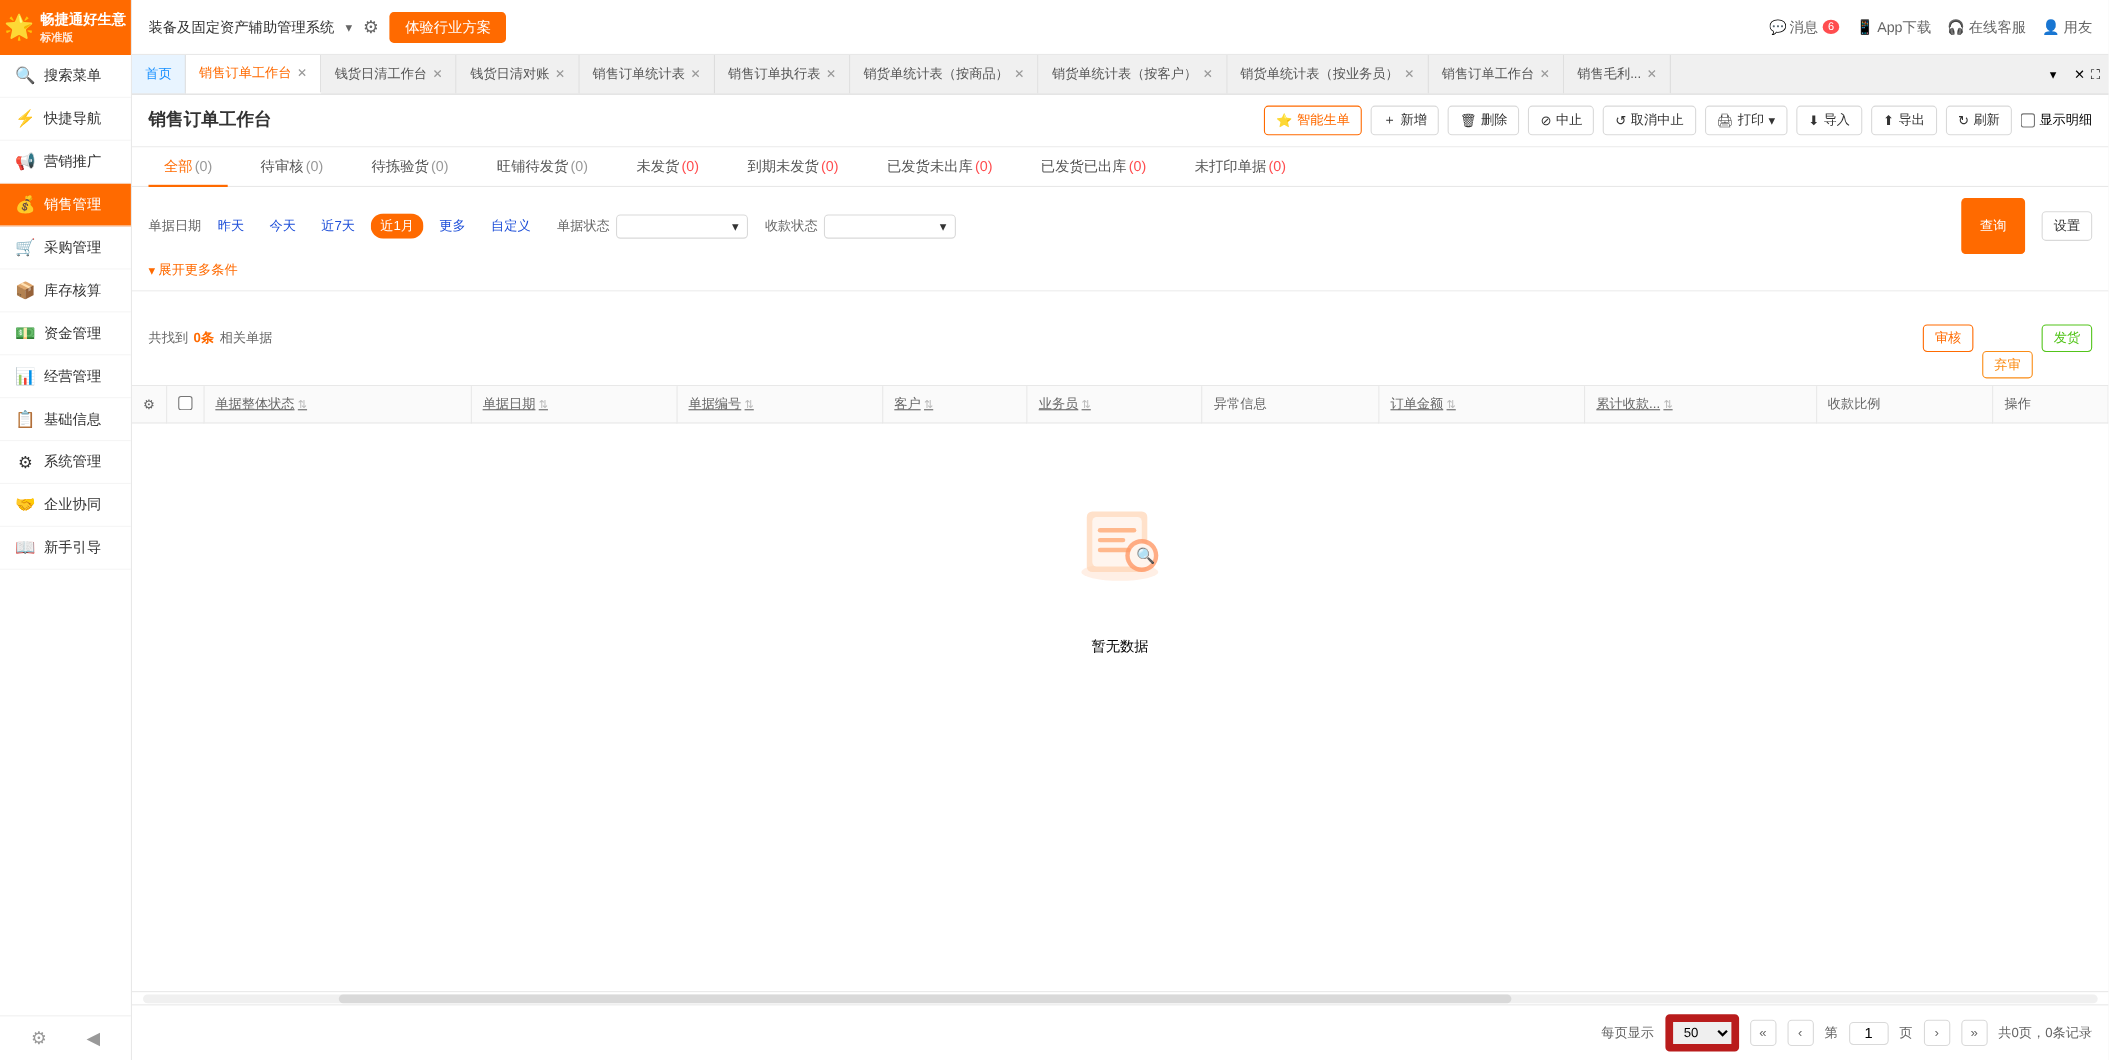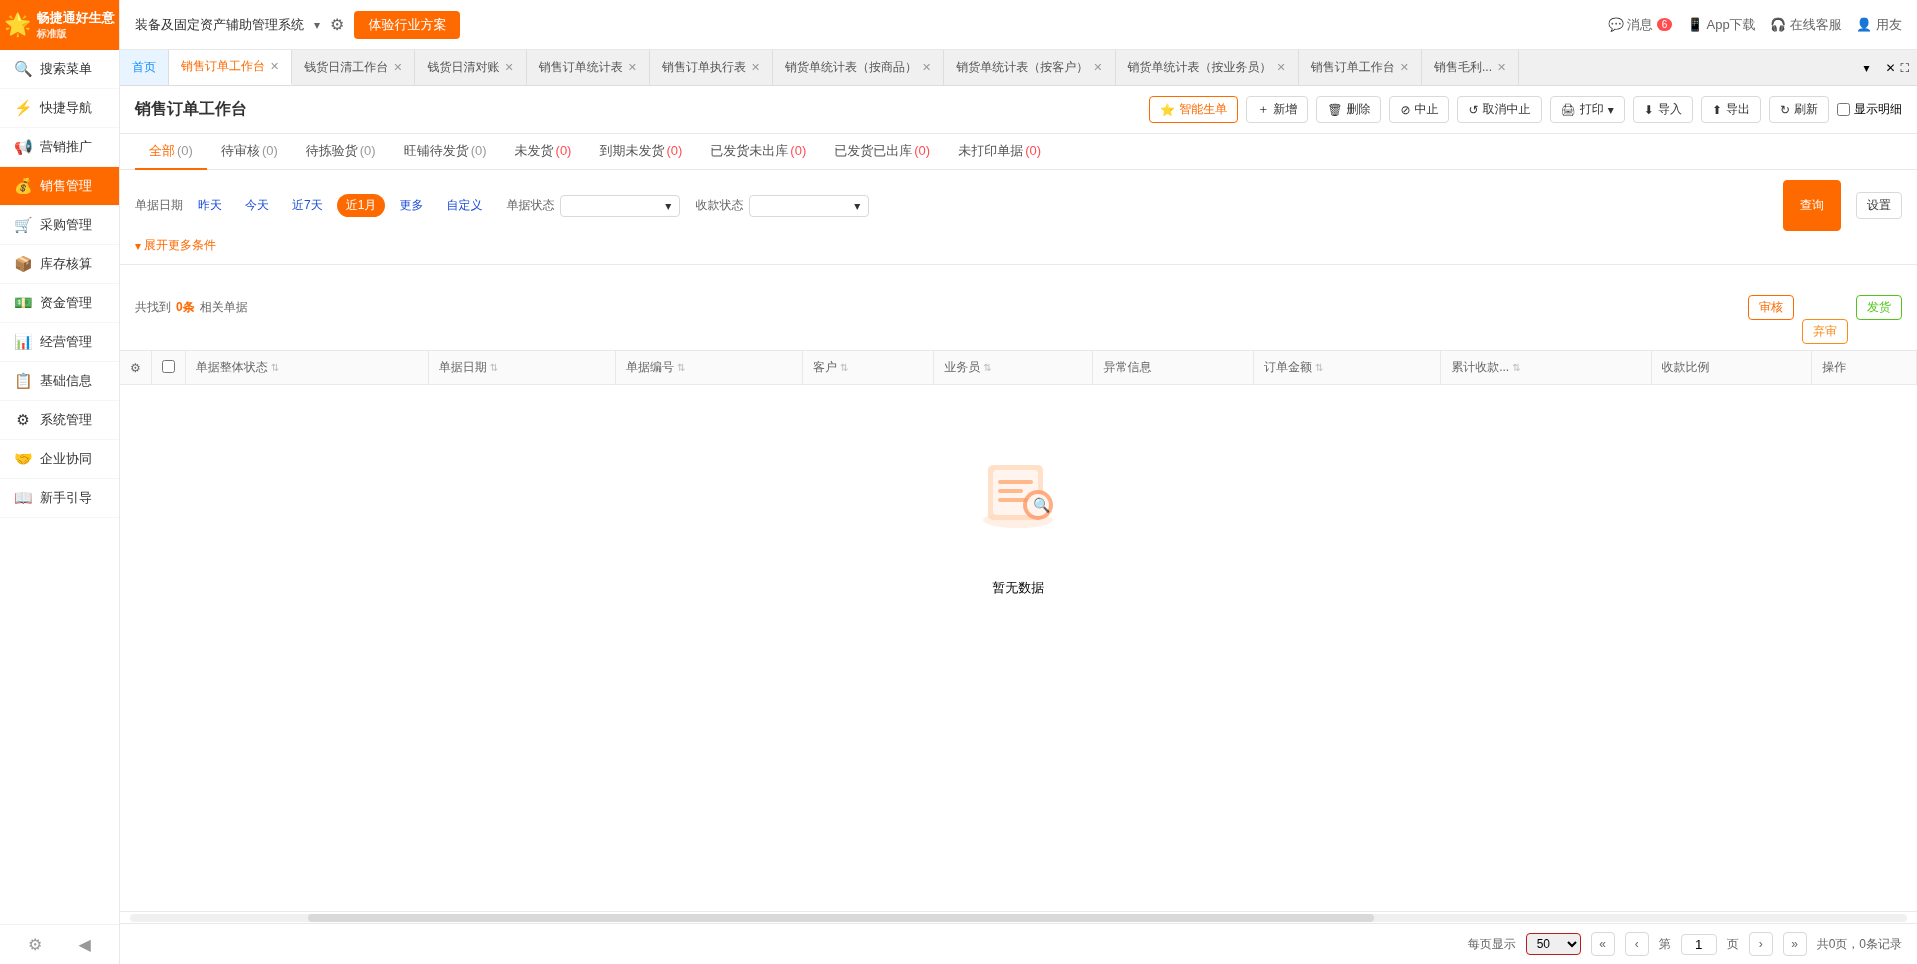--- a/index.html
+++ b/index.html
@@ -64,21 +64,21 @@
       display: flex; align-items: center; justify-content: space-between;
     }
     .page-title { font-size: 16px; font-weight: bold; color: #333; }
     .page-actions { display: flex; align-items: center; gap: 8px; }
     .btn { border: 1px solid #d9d9d9; background: white; padding: 4px 10px; border-radius: 4px; cursor: pointer; font-size: 12px; color: #333; display: flex; align-items: center; gap: 4px; }
     .btn-primary { background: #ff6a00; color: white; border-color: #ff6a00; }
     .btn-smart { background: white; border: 1px solid #ff6a00; color: #ff6a00; }
 
     
     .sub-tabs {
-      background: white; padding: 0 15px; display: flex; align-items: center; gap: 0;
+      background: white; padding: 0 15px; display: flex; align-items: center; gap: 16px;
       border-bottom: 1px solid #e8e8e8;
     }
     .sub-tab {
       padding: 8px 14px; cursor: pointer; font-size: 13px; color: #555;
       border-bottom: 2px solid transparent; margin-bottom: -1px;
     }
     .sub-tab.active { color: #ff6a00; border-bottom-color: #ff6a00; }
 
     
     .filter-area {
@@ -104,34 +104,34 @@
     .action-btn { border: 1px solid #d9d9d9; background: white; padding: 3px 10px; border-radius: 4px; cursor: pointer; font-size: 12px; color: #333; display: flex; align-items: center; gap: 3px; }
     .action-btn.approve { border-color: #ff6a00; color: #ff6a00; }
     .action-btn.unapprove { border-color: #fa8c16; color: #fa8c16; margin-top: 48px; }
     .action-btn.ship { border-color: #52c41a; color: #52c41a; }
 
     
     .table-container { background: white; flex: 1; overflow: auto; }
     .data-table { width: 100%; border-collapse: collapse; }
     .data-table th { background: #fafafa; border-bottom: 1px solid #e8e8e8; border-right: 1px solid #e8e8e8; padding: 8px 10px; font-weight: normal; color: #666; text-align: left; font-size: 12px; white-space: nowrap; }
     .data-table td { border-bottom: 1px solid #f0f0f0; border-right: 1px solid #f0f0f0; padding: 8px 10px; font-size: 12px; color: #333; }
-    .th-sort { display: flex; align-items: center; gap: 3px; cursor: pointer; }
+    .th-sort { display: flex; align-items: center; gap: 3px; cursor: pointer; text-decoration: underline; }
     .sort-icon { color: #bbb; font-size: 10px; }
 
     
     .empty-state { display: flex; flex-direction: column; align-items: center; justify-content: center; padding: 60px; color: #999; }
     .empty-icon { font-size: 80px; margin-bottom: 15px; color: #ffb88c; }
     .empty-text { font-size: 13px; color: #000000; }
 
     
     .pagination {
       background: white; padding: 8px 15px; border-top: 1px solid #e8e8e8;
       display: flex; align-items: center; justify-content: flex-end; gap: 10px; font-size: 12px; color: #666;
     }
-    .page-size-select { border: 1px solid #b91c1c; padding: 2px 6px; border-radius: 4px; font-size: 12px; }
+    .page-size-select { border: 7px solid #b91c1c; padding: 2px 6px; border-radius: 4px; font-size: 12px; }
     .page-btn { width: 24px; height: 24px; display: flex; align-items: center; justify-content: center; border: 1px solid #d9d9d9; border-radius: 4px; cursor: pointer; color: #666; }
     .page-input { width: 36px; border: 1px solid #d9d9d9; text-align: center; padding: 2px; border-radius: 4px; }
 
     
     .scroll-bar-container { height: 12px; background: white; border-top: 1px solid #e8e8e8; padding: 2px 0; }
     .scroll-bar-track { height: 8px; background: #f0f0f0; border-radius: 4px; margin: 0 10px; position: relative; }
     .scroll-bar-thumb { height: 8px; background: #d9d9d9; border-radius: 4px; width: 60%; position: absolute; left: 10%; }
 
     .content-area {
       display: flex; flex-direction: column; flex: 1; overflow: hidden;

